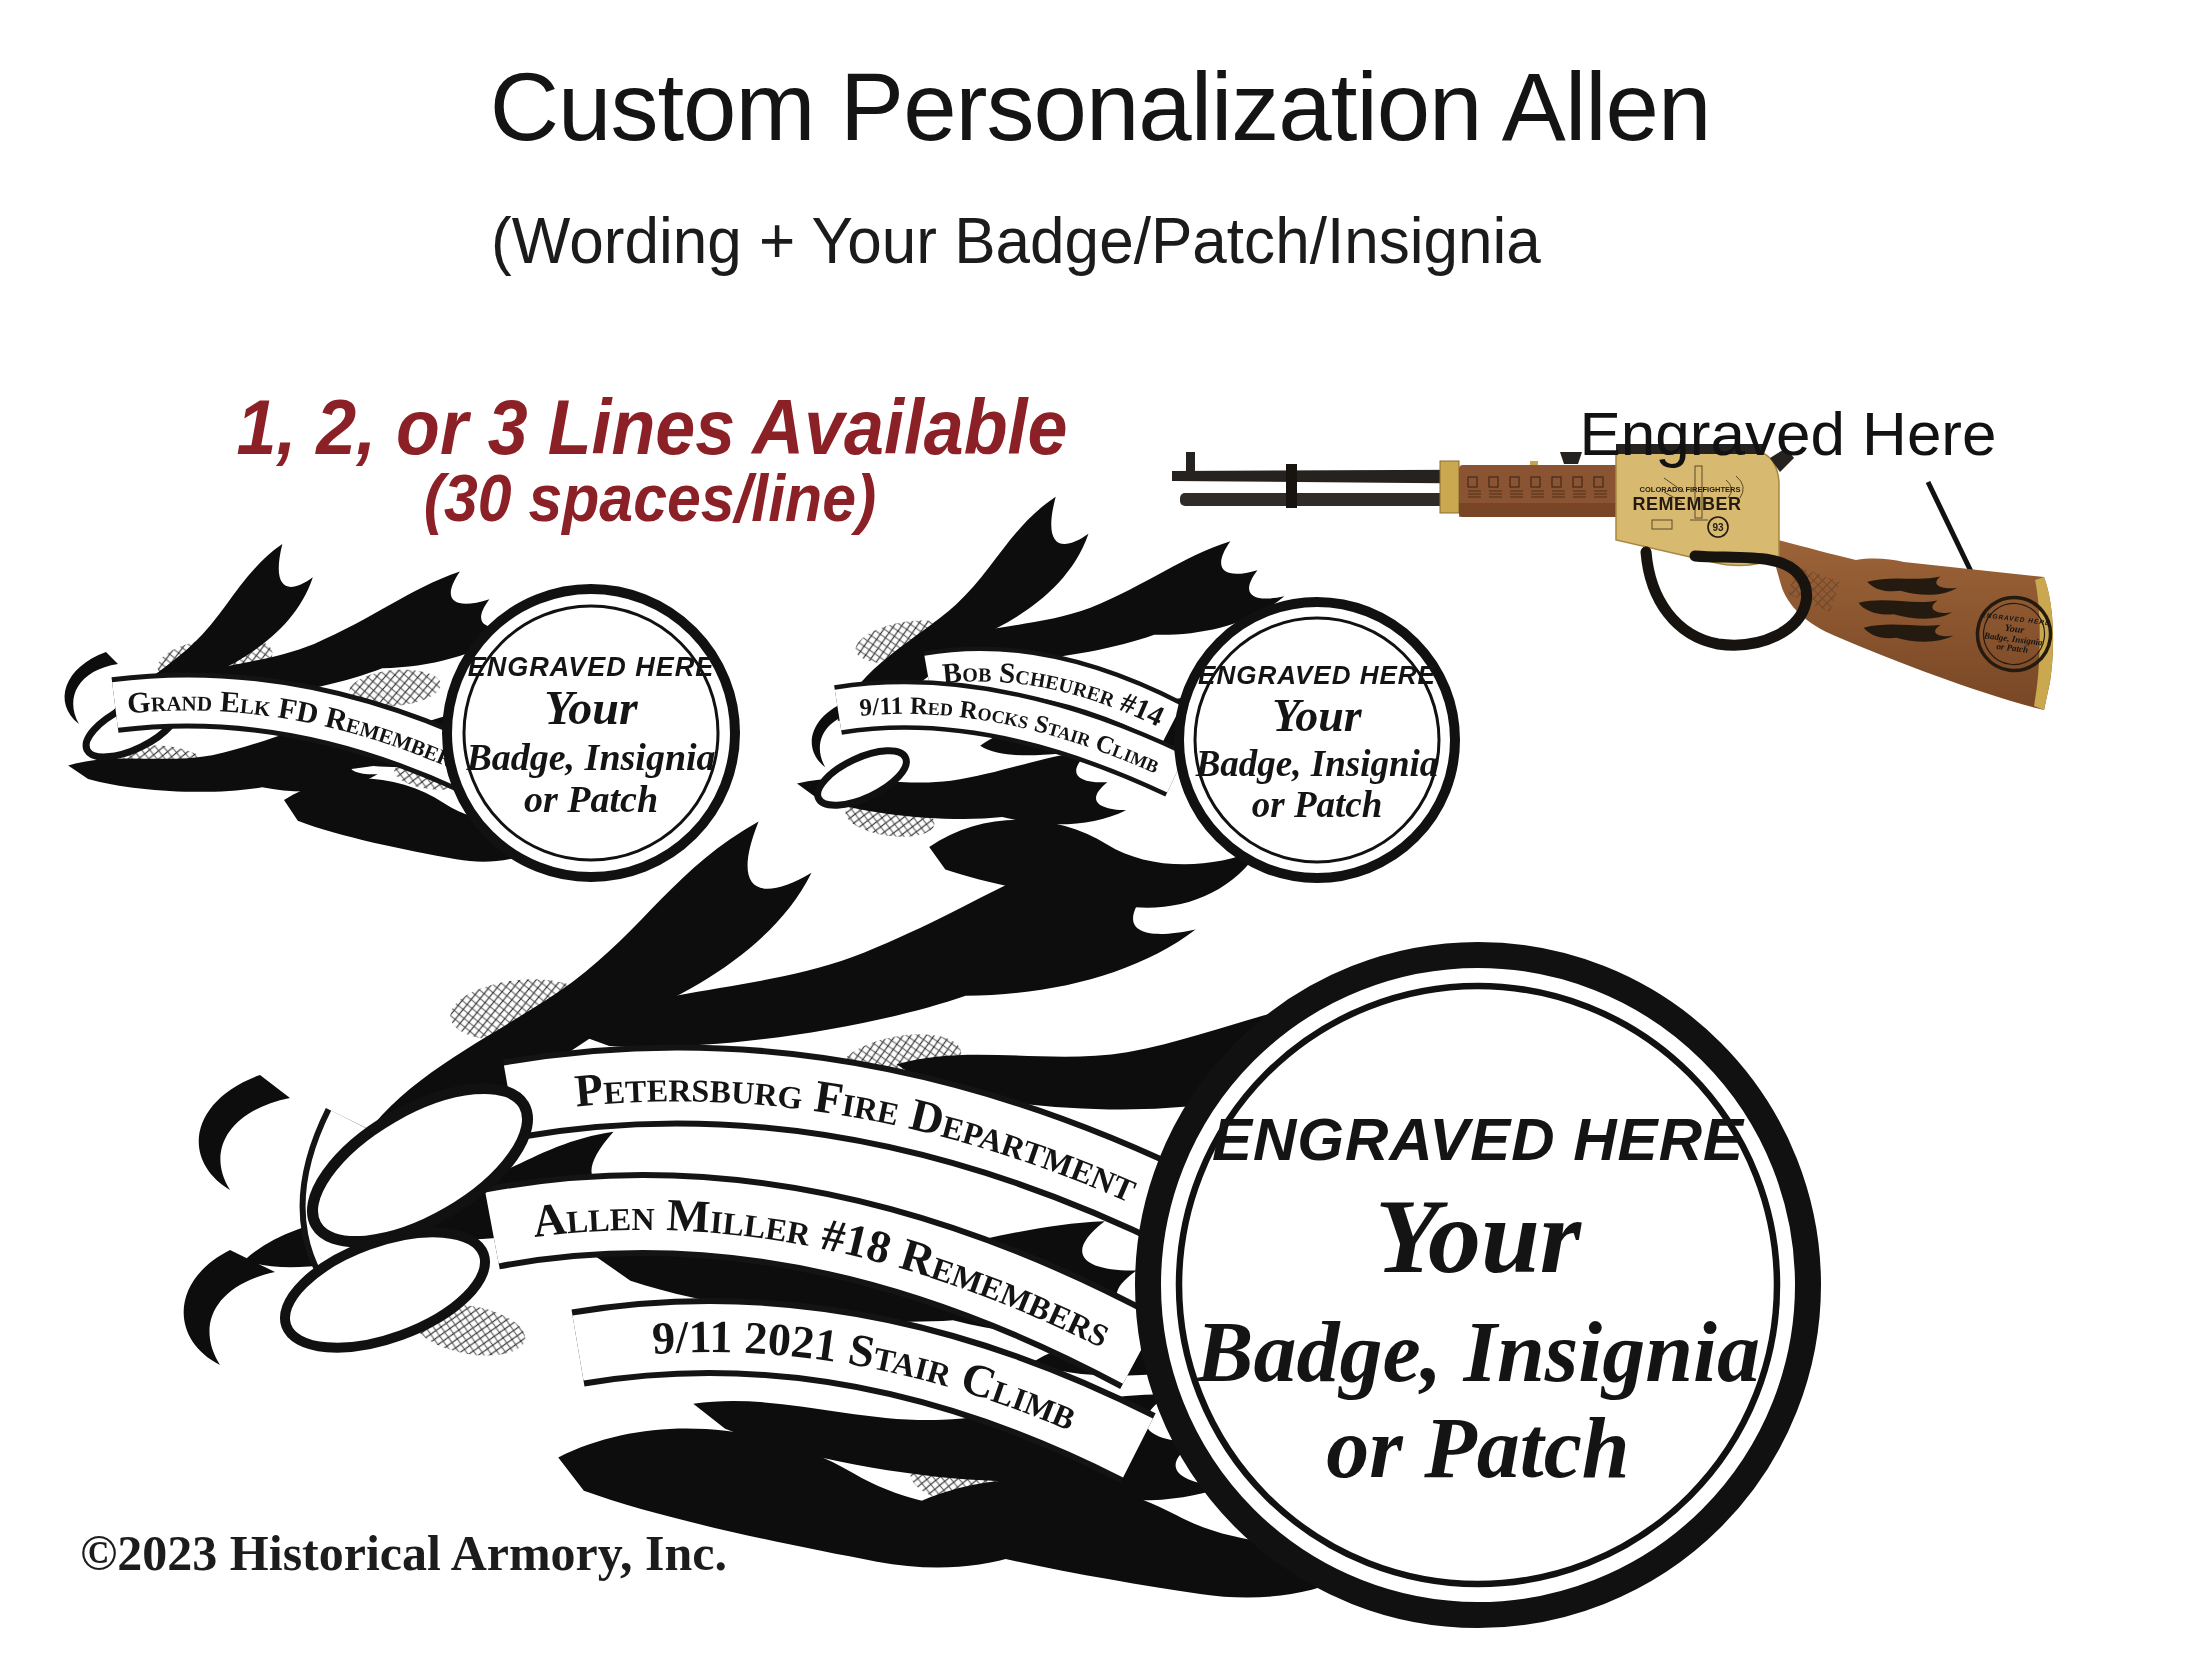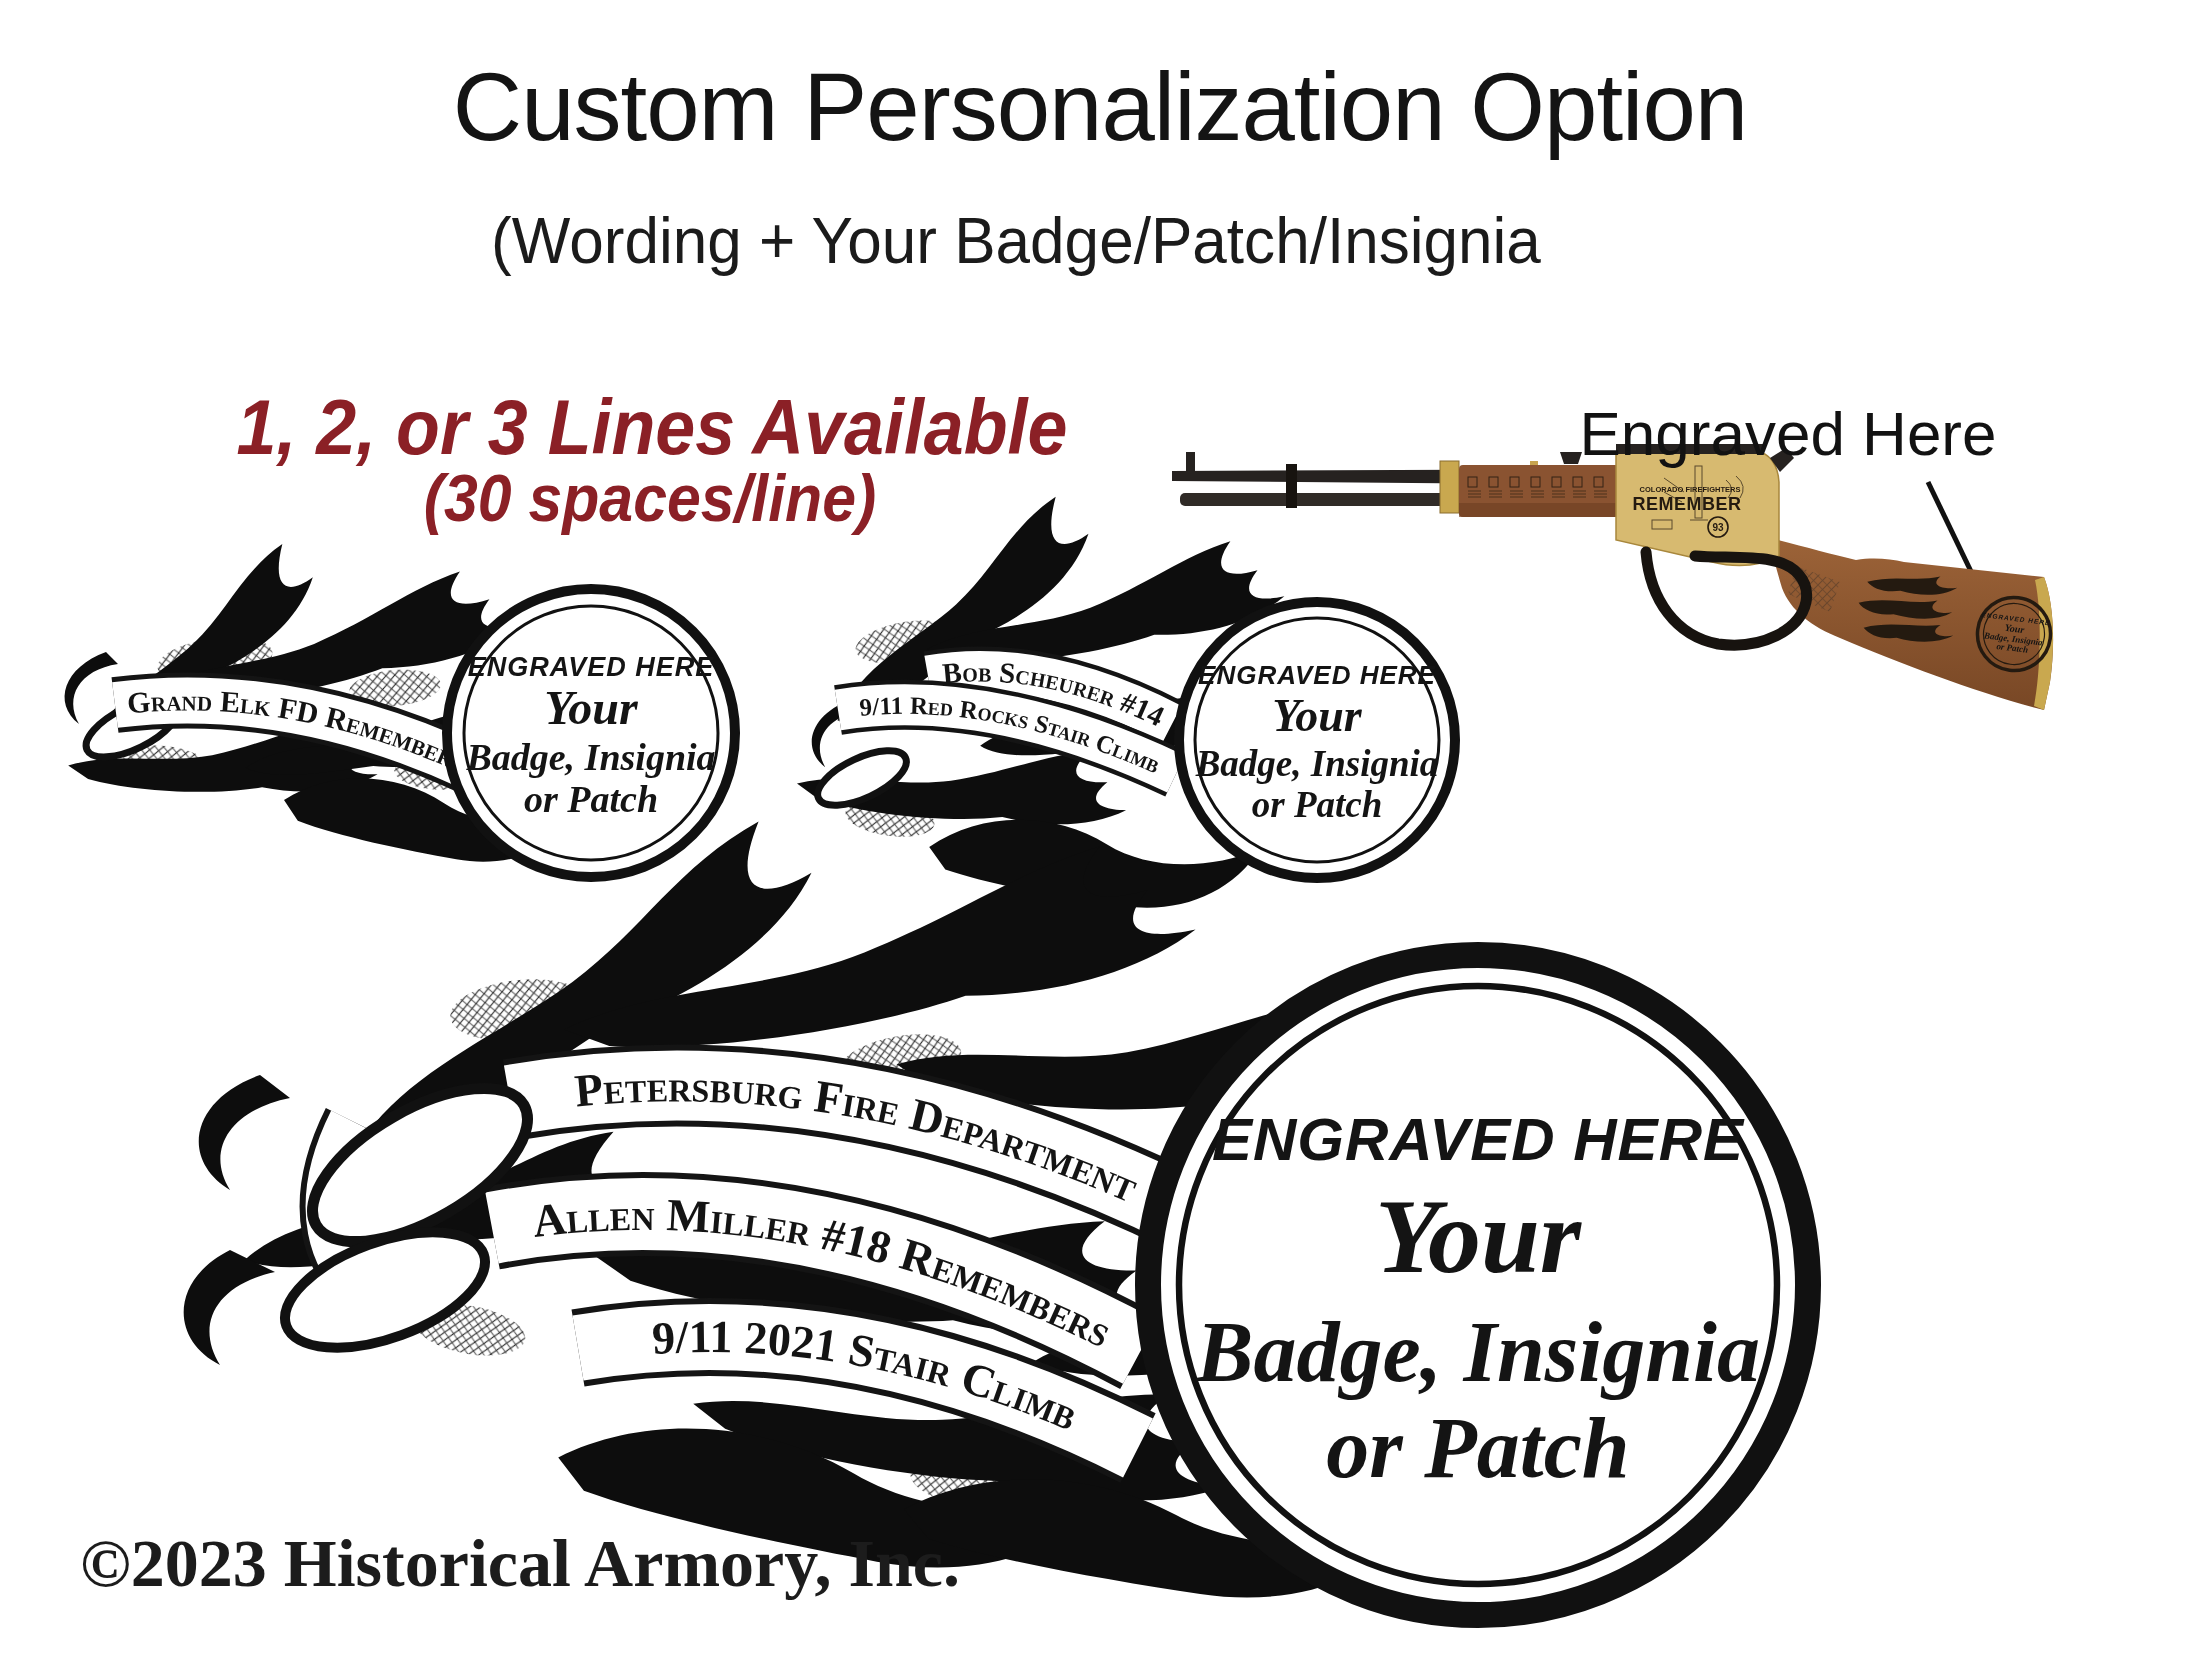--- a/index.html
+++ b/index.html
@@ -10,21 +10,21 @@
          font-size:96px;letter-spacing:-1px;color:#141414;font-weight:400;}
   .subtitle{top:204px;left:1016px;transform:translateX(-50%) scaleX(.97);
             font-size:64px;color:#1b1b1b;font-weight:400;}
   .red1{top:382px;left:652px;transform:translateX(-50%) scaleX(.92);
         font-size:78px;font-style:italic;font-weight:600;color:#8b2026;}
   .red2{top:460px;left:650px;transform:translateX(-50%) scaleX(.92);
         font-size:66px;font-style:italic;font-weight:600;color:#8b2026;}
   .engraved-label{top:398px;left:1788px;transform:translateX(-50%);
         font-size:62px;color:#121212;font-weight:400;}
   .copyright{top:1524px;left:80px;font-family:"Liberation Serif",serif;
-        font-weight:700;font-size:68px;color:#1c1c1c;}
+        font-weight:700;font-size:50px;color:#1c1c1c;}
   svg.art{position:absolute;left:0;top:0;}
   .ribbon{font-family:"Liberation Serif",serif;font-weight:700;
           font-variant:small-caps;fill:#141414;}
   .circle-head{font-family:"Liberation Sans",sans-serif;font-weight:700;
           font-style:italic;letter-spacing:1px;fill:#141414;text-anchor:middle;}
   .circle-script{font-family:"Liberation Serif",serif;font-weight:700;
           font-style:italic;fill:#141414;text-anchor:middle;}
   .etch{stroke:#241a10;fill:none;}
 </style>
 </head>
@@ -224,19 +224,19 @@
         <circle cx="1478" cy="1285" r="330" fill="#fff" stroke="#111" stroke-width="26"></circle>
         <circle cx="1478" cy="1285" r="299" fill="none" stroke="#111" stroke-width="6.5"></circle>
         <text x="1478" y="1160" class="circle-head" font-size="60">ENGRAVED HERE</text>
         <text x="1478" y="1272" class="circle-script" font-size="106">Your</text>
         <text x="1478" y="1381" class="circle-script" font-size="86">Badge, Insignia</text>
         <text x="1478" y="1477" class="circle-script" font-size="86">or Patch</text>
       </g>
     </g>
   </svg>
 
-  <div class="abs title">Custom Personalization Option</div>
+  <div class="abs title">Custom Personalization Allen</div>
   <div class="abs subtitle">(Wording + Your Badge/Patch/Insignia</div>
   <div class="abs red1">1, 2, or 3 Lines Available</div>
   <div class="abs red2">(30 spaces/line)</div>
   <div class="abs engraved-label">Engraved Here</div>
   <div class="abs copyright">©2023 Historical Armory, Inc.</div>
 </div>
 
 </body></html>

